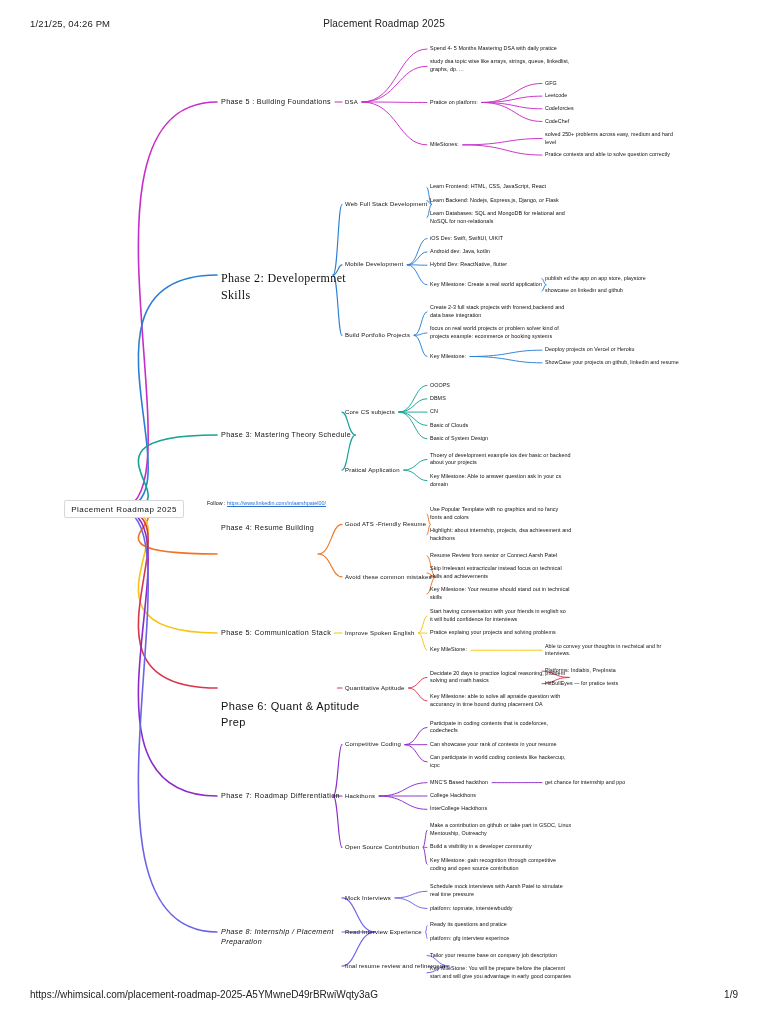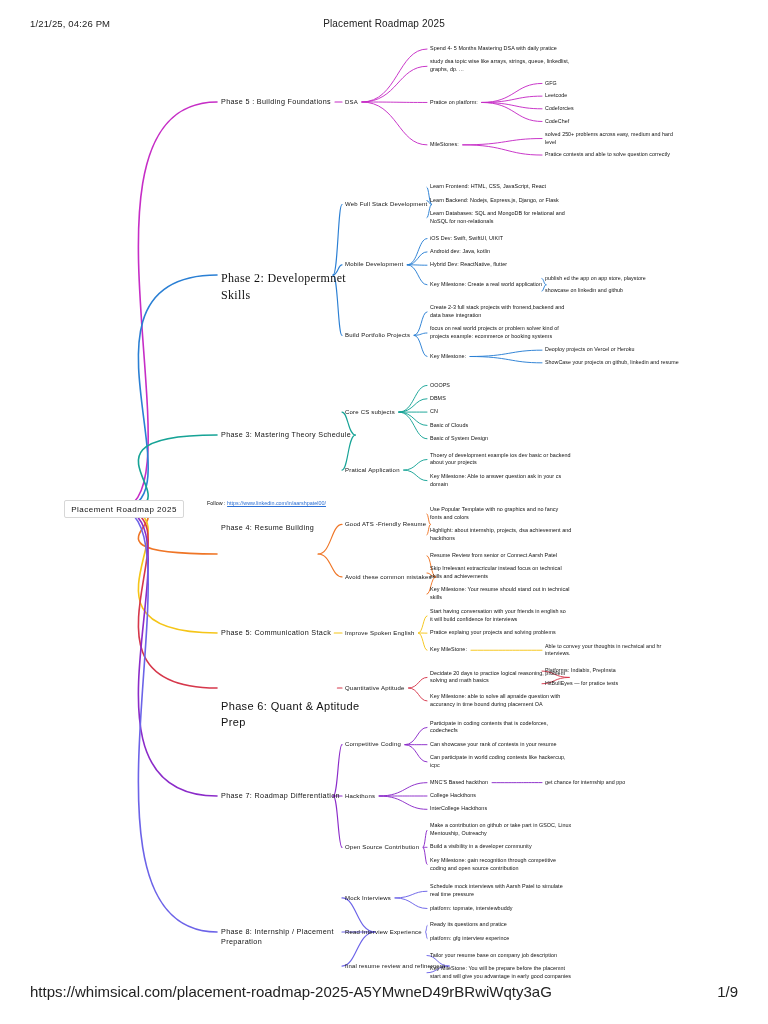--- a/index.html
+++ b/index.html
@@ -27,21 +27,21 @@
     top: 18px;
     font-size: 9.5px;
     color: #222;
     letter-spacing: .15px;
   }
   .print-head.left  { left: 30px; }
   .print-head.center{ left: 0; width: 768px; text-align: center; font-size: 10px; }
   .print-foot {
     position: absolute;
     bottom: 24px;
-    font-size: 15px;
+    font-size: 10px;
     color: #222;
   }
   .print-foot.left { left: 30px; }
   .print-foot.right{ right: 30px; }
 
   
   #links {
     position: absolute;
     left: 0; top: 0;
     width: 768px; height: 1024px;
@@ -286,21 +286,21 @@
       <div class="node lvl3" style="left: 430px; top: 778.755px; font-size: 5.4px; max-width: 175px;">MNC'S Based hackthon</div>
       <div class="node lvl4" style="left: 545px; top: 778.755px; font-size: 5.3px; max-width: 175px;">get chance for internship and ppo</div>
       <div class="node lvl3" style="left: 430px; top: 792.085px; font-size: 5.4px; max-width: 175px;">College Hackthons</div>
       <div class="node lvl3" style="left: 430px; top: 805.415px; font-size: 5.4px; max-width: 175px;">InterCollege Hackthons</div>
       <div class="node lvl2" style="left: 345px; top: 842.97px; font-size: 6px; max-width: 150px;">Open Source Contribution</div>
       <div class="node lvl3" style="left: 430px; top: 822.245px; font-size: 5.4px; max-width: 175px;">Make a contribution on github or take part in GSOC, Linux
 Mentouship, Outreachy</div>
       <div class="node lvl3" style="left: 430px; top: 843.405px; font-size: 5.4px; max-width: 175px;">Build a visibility in a developer community</div>
       <div class="node lvl3" style="left: 430px; top: 856.735px; font-size: 5.4px; max-width: 175px;">Key Milestone: gain recognition through competitive
 coding and open source contribution</div>
-      <div class="node lvl1" style="left: 221px; top: 926.78px; font-size: 7.2px; max-width: 150px;">Phase 8: Internship / Placement Preparation</div>
+      <div class="node lvl1" style="left: 221px; top: 926.78px; font-size: 7.2px; max-width: 150px; font-style: italic;">Phase 8: Internship / Placement Preparation</div>
       <div class="node lvl2" style="left: 345px; top: 893.575px; font-size: 6px; max-width: 150px;">Mock Interviews</div>
       <div class="node lvl3" style="left: 430px; top: 883.43px; font-size: 5.4px; max-width: 175px;">Schedule mock interviews  with Aarsh Patel to simulate
 real time pressure</div>
       <div class="node lvl3" style="left: 430px; top: 904.59px; font-size: 5.4px; max-width: 175px;">platform: topmate, interviewbuddy</div>
       <div class="node lvl2" style="left: 345px; top: 927.65px; font-size: 6px; max-width: 150px;">Read Interview Experience</div>
       <div class="node lvl3" style="left: 430px; top: 921.42px; font-size: 5.4px; max-width: 175px;">Ready its questions and pratice</div>
       <div class="node lvl3" style="left: 430px; top: 934.75px; font-size: 5.4px; max-width: 175px;">platform: gfg interview experince</div>
       <div class="node lvl2" style="left: 345px; top: 961.725px; font-size: 6px; max-width: 150px;">final resume review and refinement</div>
       <div class="node lvl3" style="left: 430px; top: 951.58px; font-size: 5.4px; max-width: 175px;">Tailor your resume base on company job description</div>
       <div class="node lvl3" style="left: 430px; top: 964.91px; font-size: 5.4px; max-width: 175px;">Key MileStone: You will be prepare before the placemnt

